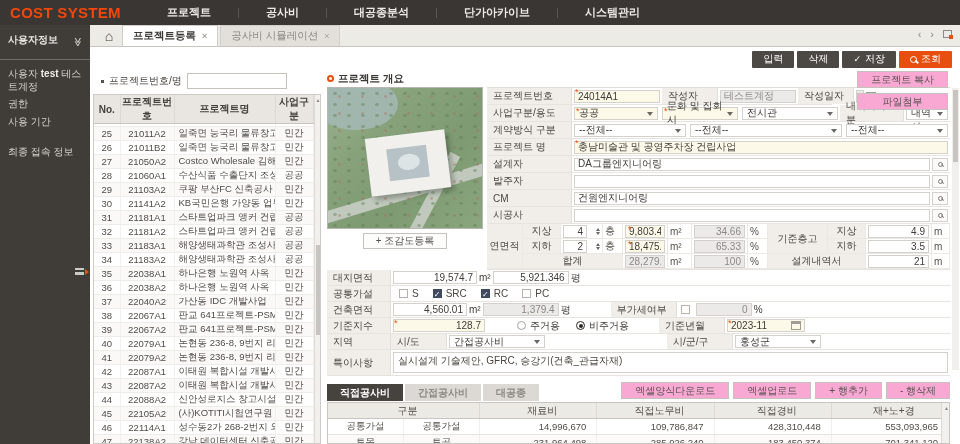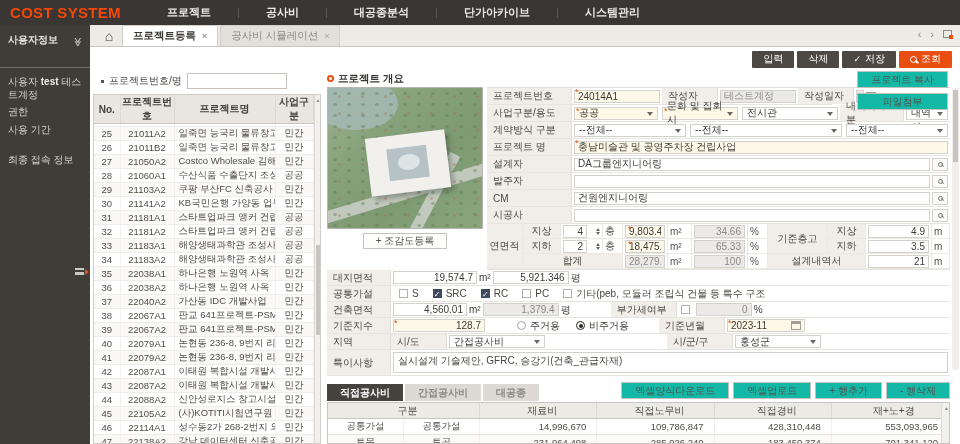--- a/index.html
+++ b/index.html
@@ -10,21 +10,21 @@
   .topbar { height:25px; background:#3a3633; display:flex; align-items:center; padding-left:10px; }
   .logo { width:130px; color:#f44708; font-weight:bold; font-size:15px; letter-spacing:.3px; flex-shrink:0; }
   .menus { display:flex; align-items:center; }
   .menu-item { color:#eceae7; font-weight:bold; font-size:11px; padding:0 27px; cursor:pointer; }
   .menu-sep { width:1px; height:10px; background:#5a5652; }
 
   .main { display:flex; height:419px; }
 
   
   .sidebar { width:90px; background:#403c38; color:#d6d3d0; flex-shrink:0; position:relative; }
-  .sb-title { display:flex; justify-content:space-between; align-items:flex-end; padding:8px 8px 20px; color:#e6e3e0; font-weight:bold; border-bottom:1px solid #716d69; }
+  .sb-title { display:flex; justify-content:space-between; align-items:flex-end; padding:8px 8px 12px; color:#e6e3e0; font-weight:bold; border-bottom:1px solid #716d69; }
   .dbl-chevron { display:inline-block; transform:rotate(90deg); font-size:9px; color:#c9c6c2; }
   .sb-user { padding:7px 8px 0; line-height:13px; }
   .sb-user b { color:#efece9; font-weight:bold; }
   .sb-row { padding:4px 8px 0; }
   .sb-last { padding:16px 8px 0; }
   .sb-toggle { position:absolute; right:1px; top:243px; display:flex; align-items:center; cursor:pointer; }
   .sb-bars { width:9px; height:7px; border-top:2px solid #cdcac6; border-bottom:2px solid #cdcac6; position:relative; }
   .sb-bars::after { content:''; position:absolute; left:0; top:1.5px; width:9px; height:2px; background:#cdcac6; }
   .sb-tri { width:0; height:0; border-top:3px solid transparent; border-bottom:3px solid transparent; border-left:4px solid #e8500f; margin-left:1px; }
 
@@ -63,21 +63,21 @@
   .lt-row.partial td { height:3px; line-height:0; }
   .td-no,.td-code,.td-type { text-align:center; }
   .td-name { padding-left:4px; }
   .lt-scroll { width:8px; background:#f2f0ed; border-left:1px solid #ddd9d4; position:relative; flex-shrink:0; }
   .lt-up { position:absolute; top:2px; left:1px; font-size:5px; color:#8c8984; }
   .lt-thumb { position:absolute; top:150px; left:1px; width:5px; height:90px; background:#c8c5c0; }
 
   
   .right-pane { flex:1; display:flex; flex-direction:column; min-width:0; position:relative; padding-right:10px; overflow:hidden; }
   .side-btns { position:absolute; right:12px; top:1px; display:flex; flex-direction:column; gap:5px; z-index:5; }
-  .ghost-btn { border:1px solid #c5c2bd; background:#14b8a6; height:17px; padding:0 13px; font-size:10px; color:#55524e; cursor:pointer; font-family:inherit; }
+  .ghost-btn { border:1px solid #c5c2bd; background:#f9a8d4; height:17px; padding:0 13px; font-size:10px; color:#55524e; cursor:pointer; font-family:inherit; }
   .ov-title { height:17px; display:flex; align-items:center; gap:4px; font-weight:bold; color:#3a3734; font-size:10.5px; flex-shrink:0; }
   .target-icon { width:7px; height:7px; border:2px solid #e8500f; border-radius:50%; }
 
   .ov-main { display:flex; flex-shrink:0; }
   .ov-img-col { width:160px; flex-shrink:0; padding-right:4px; }
   .ov-img { height:142px; border:1px solid #b9b6b1; position:relative; overflow:hidden;
     background:linear-gradient(135deg,#9cb290 0%,#88a37c 30%,#7d9a72 62%,#8aa67e 100%); }
   .img-trees { position:absolute; inset:0;
     background-image:radial-gradient(#5d7a52 1.5px,transparent 2.2px),radial-gradient(#b06a55 1.3px,transparent 2px);
     background-size:14px 11px,23px 17px; opacity:.4; }
@@ -620,24 +620,20 @@
                 <span class="chk on">✓</span>
                 <span class="chk-label">SRC</span>
               </span>
               <span class="chk-item">
                 <span class="chk on">✓</span>
                 <span class="chk-label">RC</span>
               </span>
               <span class="chk-item">
                 <span class="chk"></span>
                 <span class="chk-label">PC</span>
-              </span>
-              <span class="chk-item">
-                <span class="chk"></span>
-                <span class="chk-label">기타(peb, 모듈러 조립식 건물 등 특수 구조</span>
               </span>
             </div>
         </div>
         <div class="fw">
           <div class="flabel w64">건축면적</div>
           <input class="fi num" style="width: 74px;" value="4,560.01">
           <span>m²</span>
           <input class="fi num dis" style="width: 76px;" value="1,379.4">
           <span>평</span>
           <span class="spacer40"></span>

